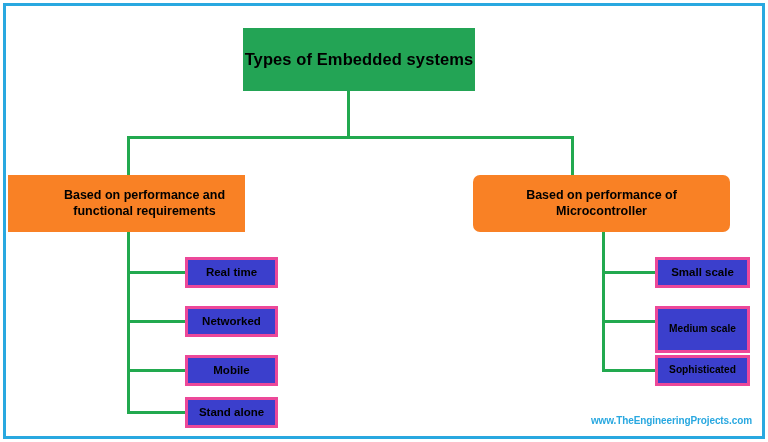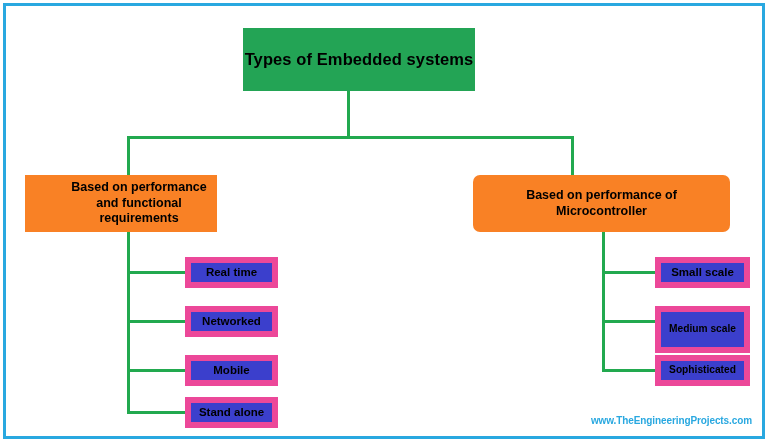--- a/index.html
+++ b/index.html
@@ -45,21 +45,21 @@
     letter-spacing: 0.1px;
     padding: 0 0;
   }
   .node-cat {
     background: #f98125;
     font-size: 12.5px;
     padding: 0 6px;
   }
   .node-leaf {
     background: #3b3fcc;
-    border: 6px solid #ec4899;
+    border: 3px solid #ec4899;
     font-size: 11.5px;
     padding: 0 4px;
   }
   .node-leaf.small {
     font-size: 10.2px;
   }
   .connector {
     position: absolute;
     background: #22a94f;
   }
@@ -86,21 +86,21 @@
   <div class="node node-root" style="left:243px; top:28px; width:232px; height:63px;">Types of Embedded systems</div>
 
   <div class="connector conn-v" style="left:347px; top:91px; width:3px; height:47px;"></div>
 
   <div class="connector conn-h" style="left:127px; top:136px; width:447px; height:3px;"></div>
 
   <div class="connector conn-v" style="left:127px; top:136px; width:3px; height:40px;"></div>
 
   <div class="connector conn-v" style="left:571px; top:136px; width:3px; height:40px;"></div>
 
-  <div class="node node-cat" style="left:25px; top:175px; width:192px; height:57px;padding-left:42px;">Based on performance and functional requirements</div>
+  <div class="node node-cat" style="left:8px; top:175px; width:237px; height:57px;padding-left:42px;">Based on performance and functional requirements</div>
 
   <div class="node node-cat" style="left:473px; top:175px; width:257px; height:57px;border-radius:7px;">Based on performance of Microcontroller</div>
 
   <div class="connector conn-v" style="left:127px; top:232px; width:3px; height:182px;"></div>
 
   <div class="connector conn-h" style="left:127px; top:271px; width:59px; height:3px;"></div>
   <div class="connector conn-h" style="left:127px; top:320px; width:59px; height:3px;"></div>
   <div class="connector conn-h" style="left:127px; top:369px; width:59px; height:3px;"></div>
   <div class="connector conn-h" style="left:127px; top:411px; width:59px; height:3px;"></div>
 

